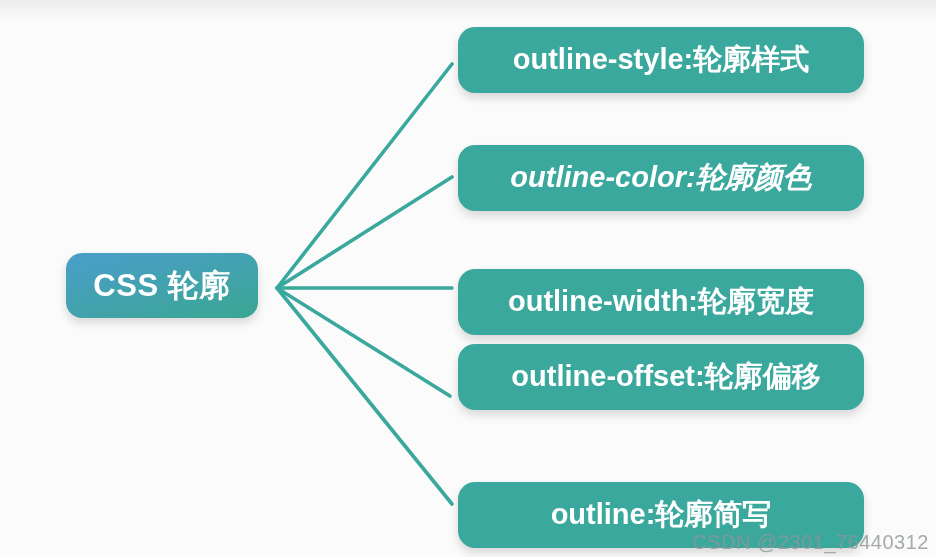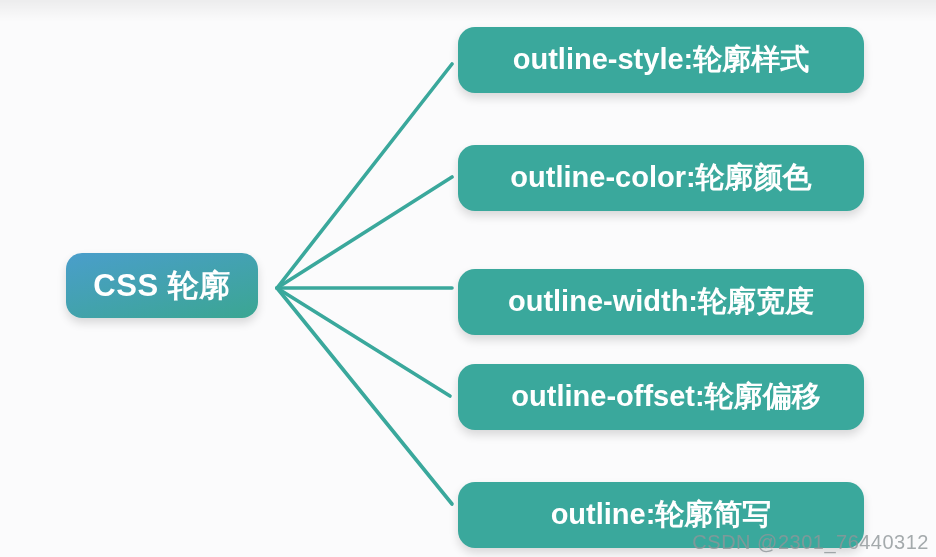--- a/index.html
+++ b/index.html
@@ -47,23 +47,23 @@
     letter-spacing: 0.5px;
   }
   .child-node {
     left: 458px;
     width: 406px; height: 66px;
     border-radius: 17px;
     background: #3AA89C;
     font-size: 29px;
   }
   .child-0 { top: 27px;  }
-  .child-1 { top: 145px; }
+  .child-1 { top: 145px; font-style: italic; }
   .child-2 { top: 269px; }
-  .child-3 { top: 364px; padding-left: 10px; }
+  .child-3 { top: 344px; padding-left: 10px; }
   .child-4 { top: 470px; margin-top: 12px; }
   .watermark {
     position: absolute;
     right: 7px;
     bottom: 3px;
     font-size: 20px;
     color: #8f9699;
     opacity: 0.8;
     letter-spacing: 0.5px;
   }

